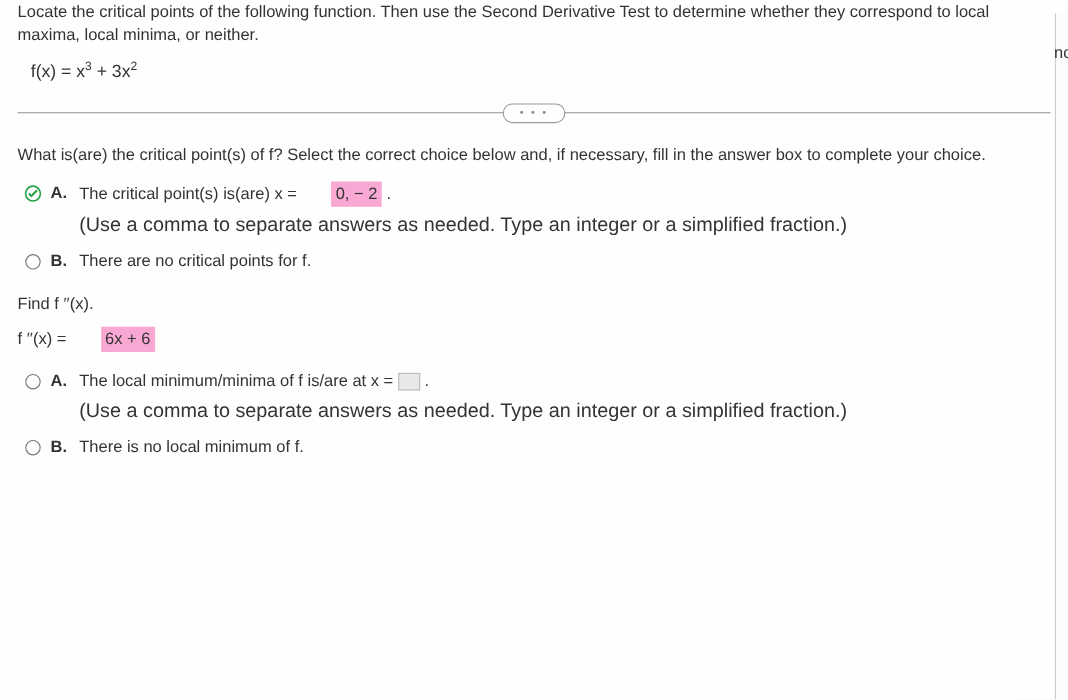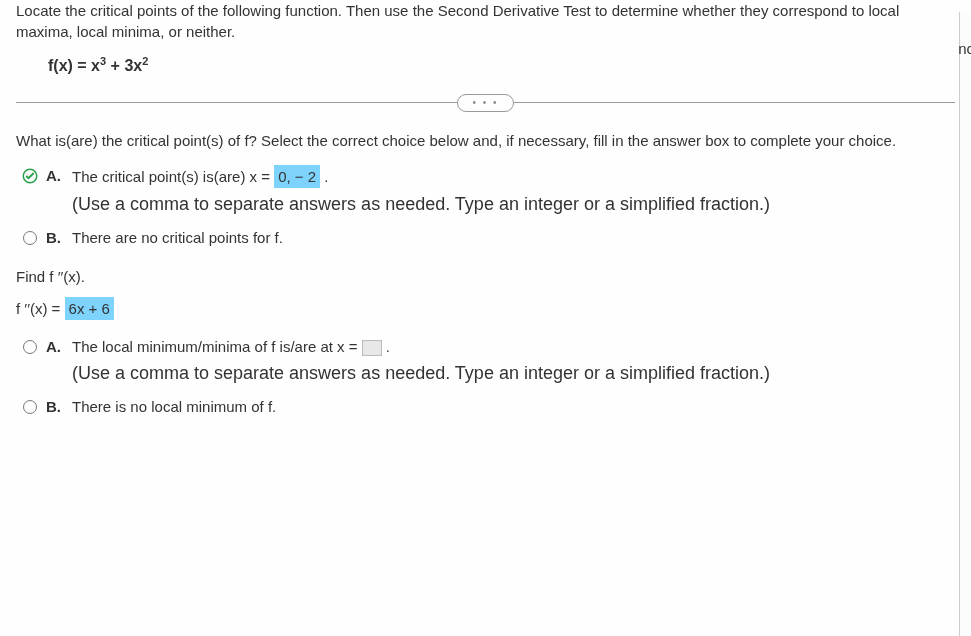--- a/index.html
+++ b/index.html
@@ -20,23 +20,22 @@
       background: #fefefe;
       height: 100%;
       color: #333;
       font-size: 15px;
       line-height: 1.4;
     }
     .question-text {
       margin-bottom: 12px;
     }
     .formula {
-      margin: 8px 0 16px 32px;
+      margin: 8px 0 16px 12px;
       font-size: 16px;
-      font-weight: bold;
     }
     .sup {
       font-size: 11px;
       vertical-align: super;
     }
     .divider-row {
       display: flex;
       align-items: center;
       margin: 16px 0 18px 0;
     }
@@ -85,23 +84,24 @@
     }
     .choice-label {
       font-weight: bold;
       margin-right: 8px;
       min-width: 18px;
     }
     .choice-body {
       flex: 1;
     }
     .answer-box {
-      background: #7dd3fc;
+      background: #f9a8d4;
       padding: 1px 4px;
       display: inline-block;
+      margin-left: 27px;
     }
     .empty-box {
       background: #e8e8e8;
       border: 1px solid #bbb;
       width: 20px;
       height: 16px;
       display: inline-block;
       vertical-align: middle;
     }
     .hint {

